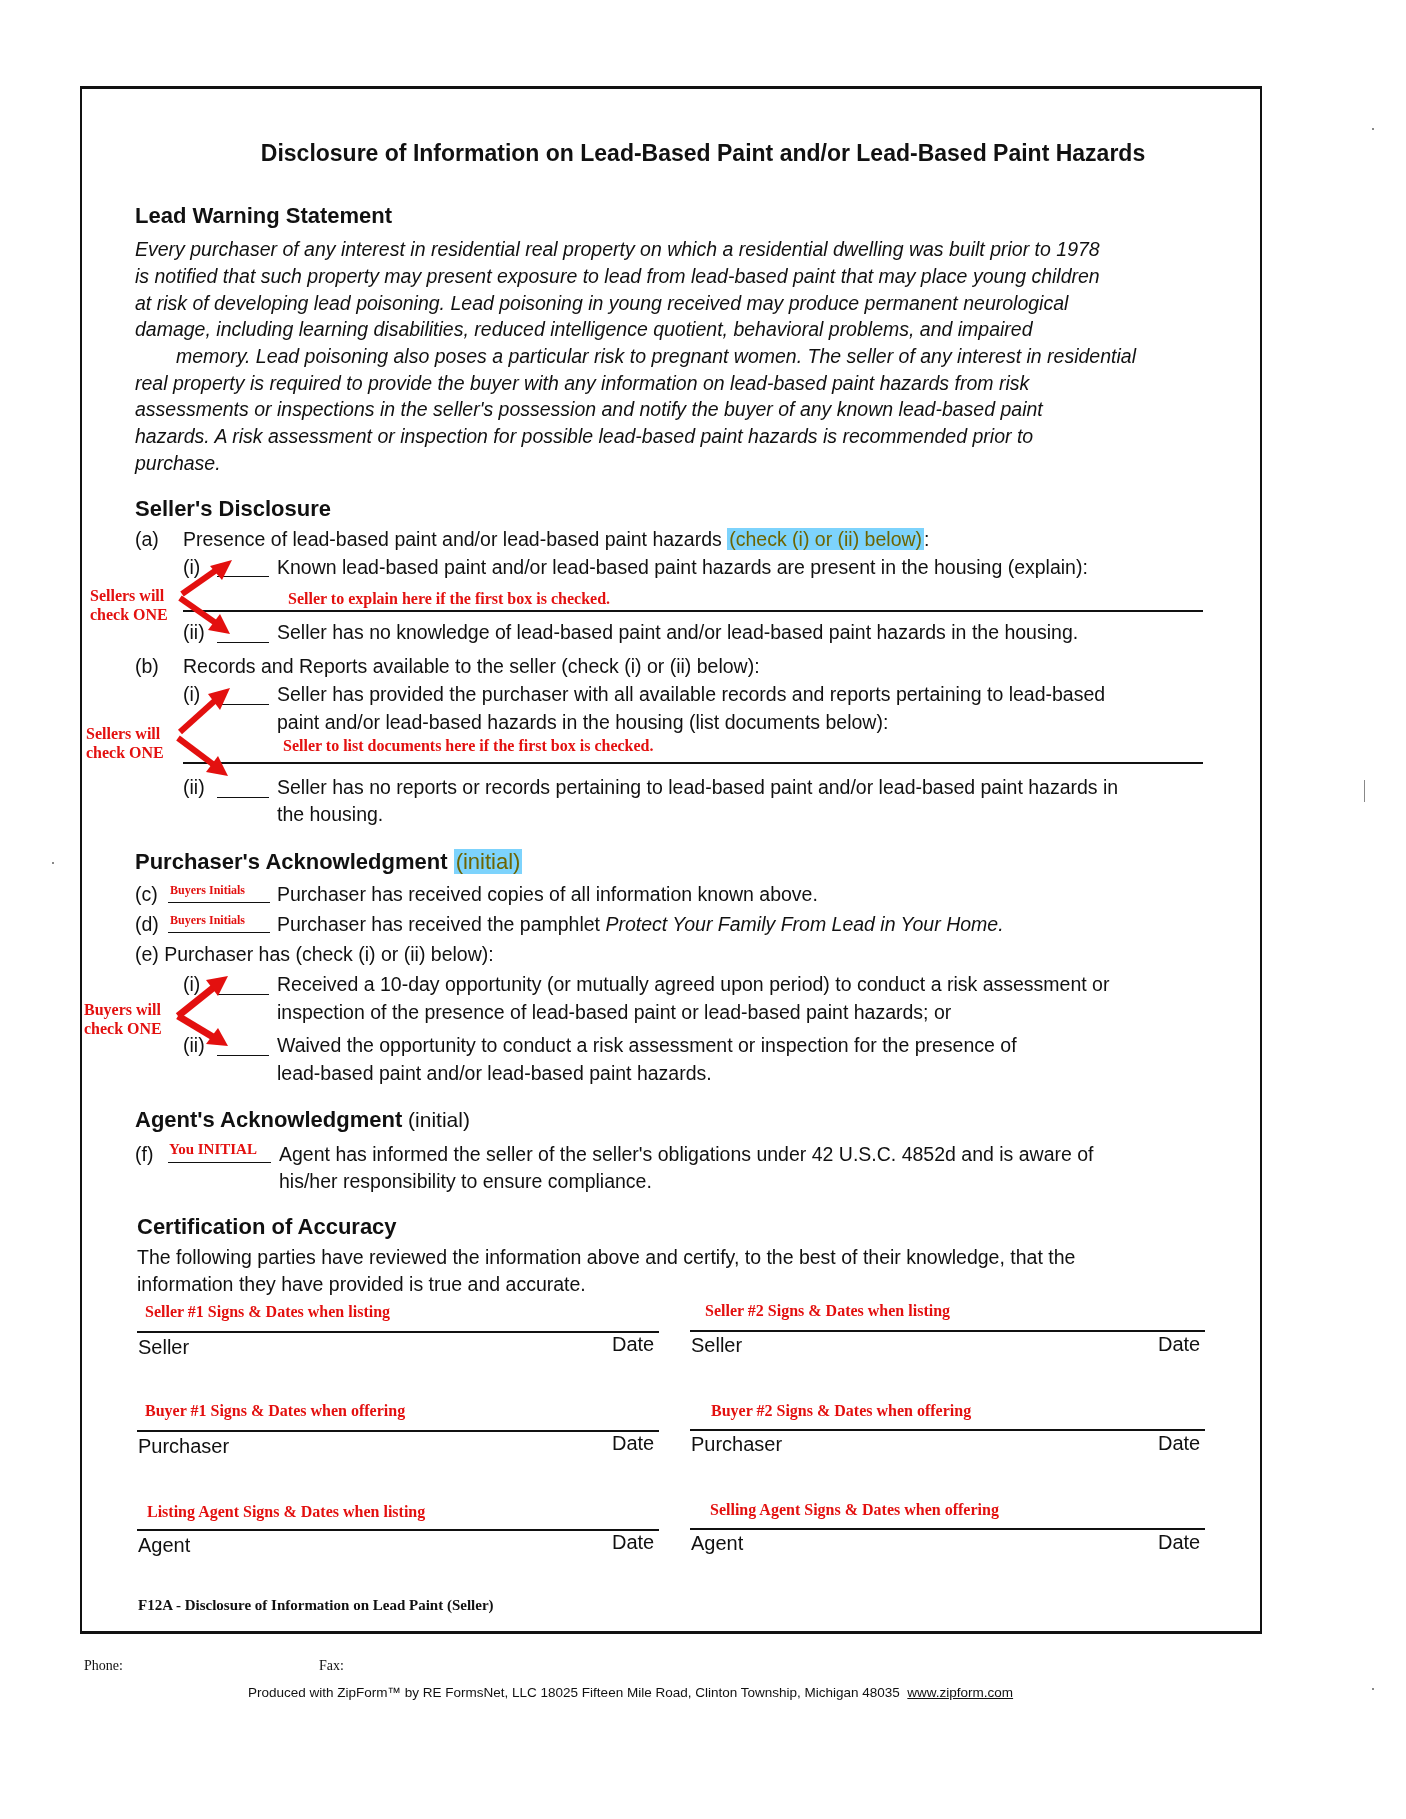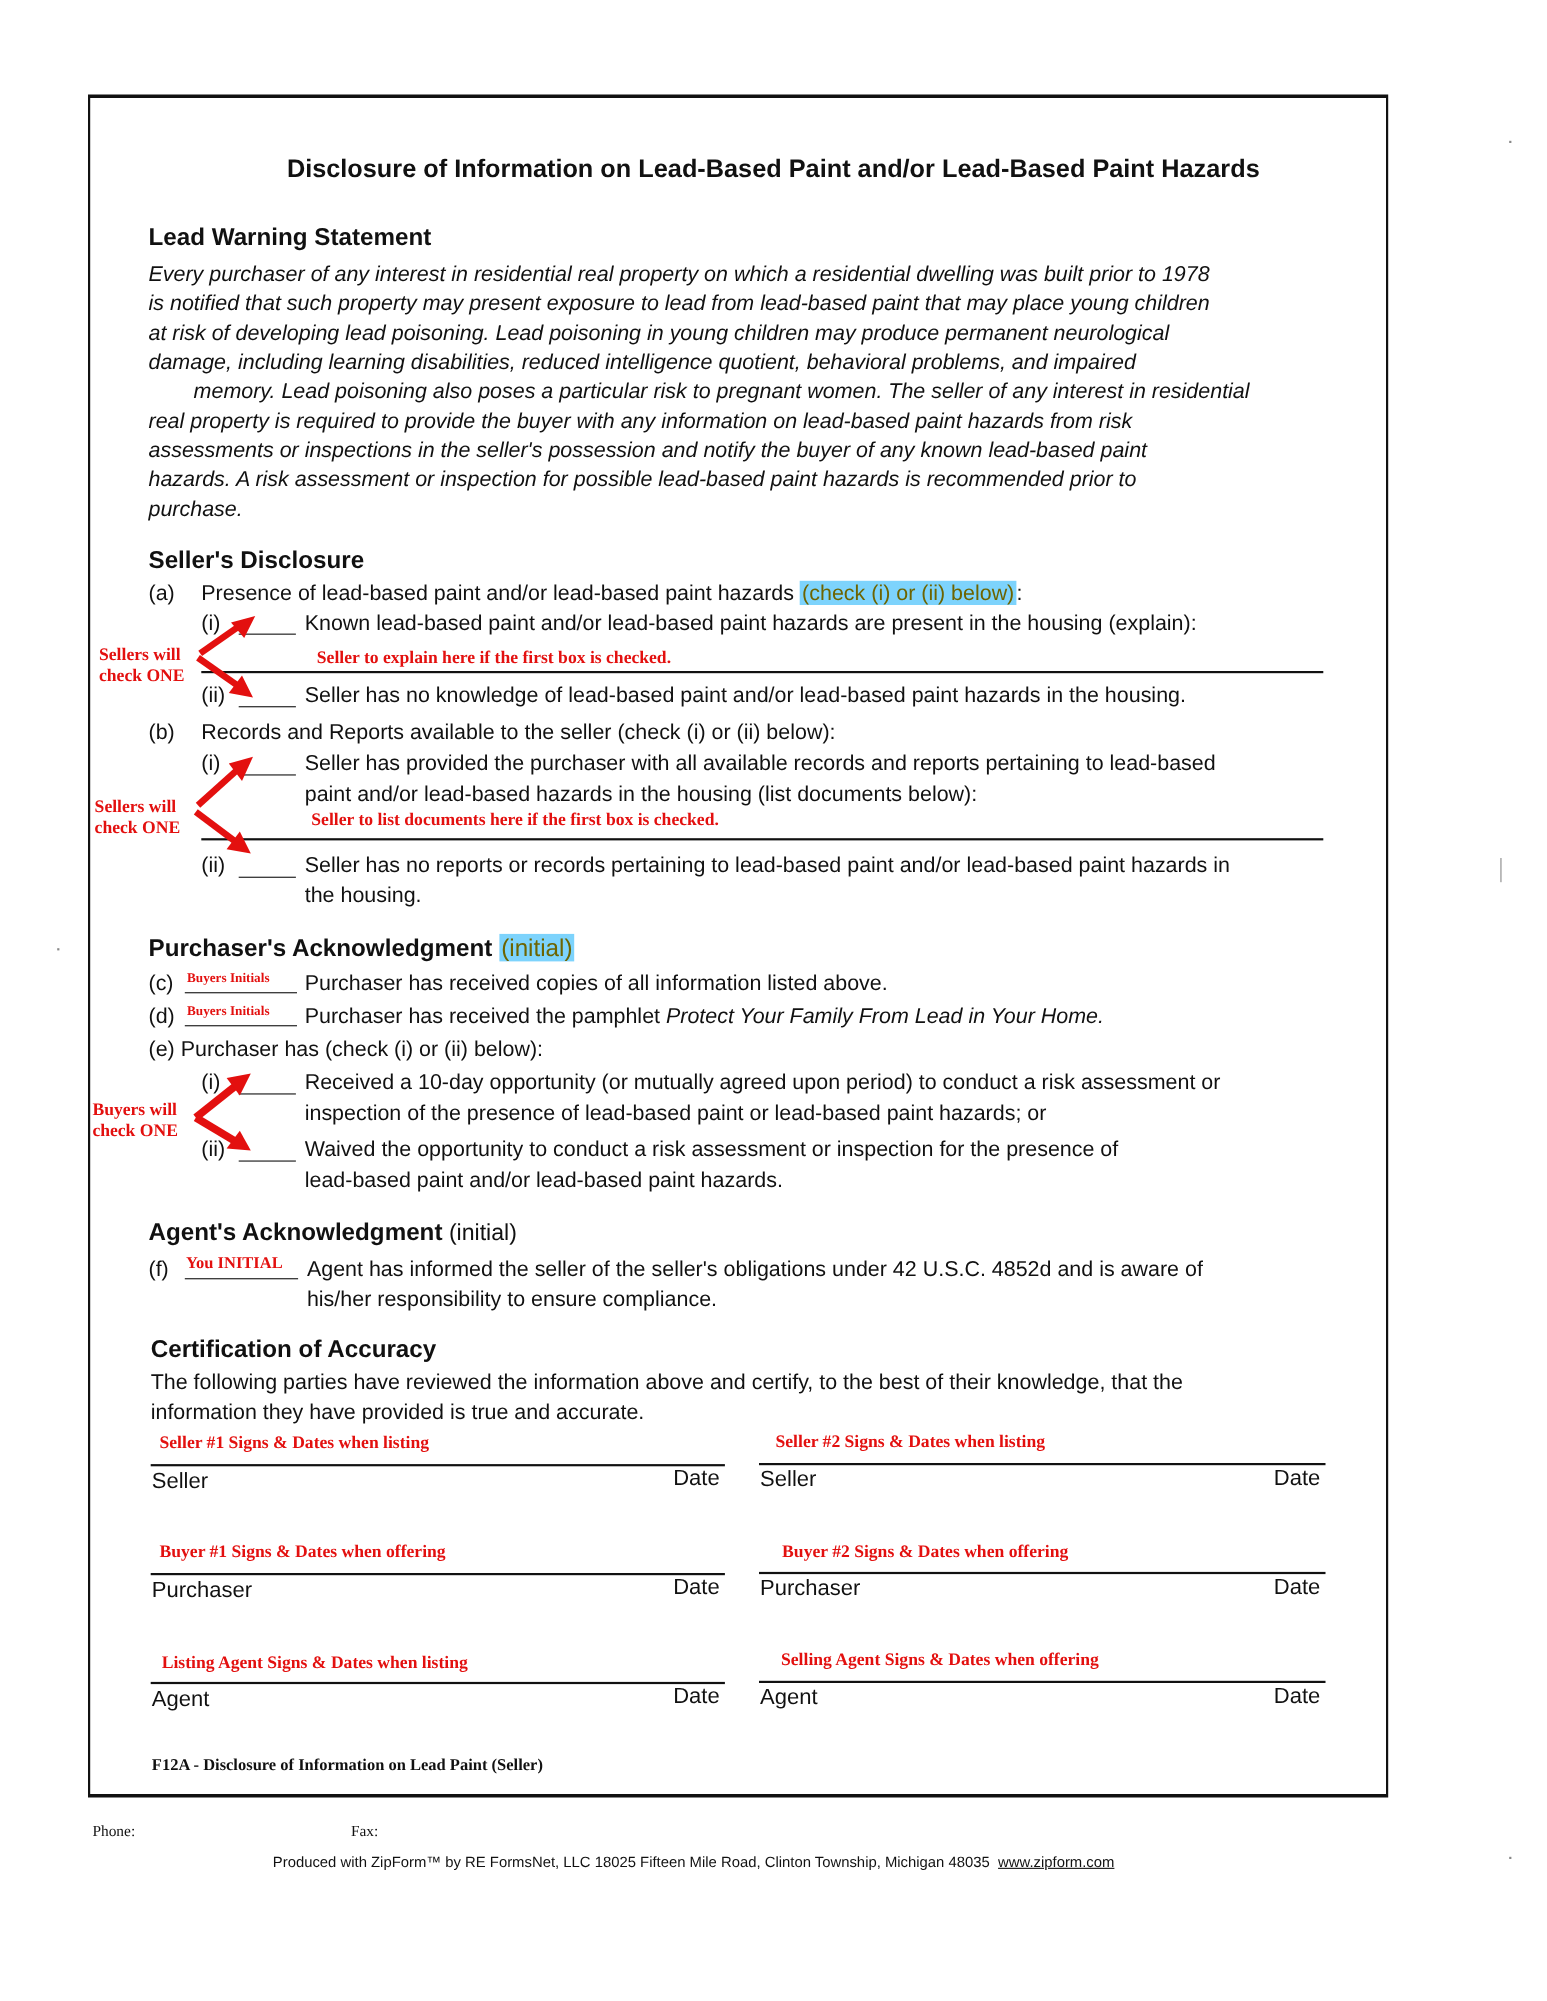--- a/index.html
+++ b/index.html
@@ -27,21 +27,21 @@
 <body>
 
 <div class="frame"></div>
 
 <div class="abs title">Disclosure of Information on Lead-Based Paint and/or Lead-Based Paint Hazards</div>
 
 <div class="abs h2" style="left:135px; top:203px;">Lead Warning Statement</div>
 <div>
   <div class="para" style="top:236px;">Every purchaser of any interest in residential real property on which a residential dwelling was built prior to 1978</div>
   <div class="para" style="top:263px;">is notified that such property may present exposure to lead from lead-based paint that may place young children</div>
-  <div class="para" style="top:290px;">at risk of developing lead poisoning. Lead poisoning in young children may produce permanent neurological</div>
+  <div class="para" style="top:290px;">at risk of developing lead poisoning. Lead poisoning in young received may produce permanent neurological</div>
   <div class="para" style="top:316px;">damage, including learning disabilities, reduced intelligence quotient, behavioral problems, and impaired</div>
   <div class="para" style="top:343px;margin-left:41px;">memory. Lead poisoning also poses a particular risk to pregnant women. The seller of any interest in residential</div>
   <div class="para" style="top:370px;">real property is required to provide the buyer with any information on lead-based paint hazards from risk</div>
   <div class="para" style="top:396px;">assessments or inspections in the seller's possession and notify the buyer of any known lead-based paint</div>
   <div class="para" style="top:423px;">hazards. A risk assessment or inspection for possible lead-based paint hazards is recommended prior to</div>
   <div class="para" style="top:450px;">purchase.</div>
 </div>
 
 <div class="abs h2" style="left:135px; top:496px;">Seller's Disclosure</div>
 
@@ -101,21 +101,21 @@
 
 <div class="abs h2" style="left:135px; top:849px;">
   <span>Purchaser's Acknowledgment</span>
   <span class="hl" style="font-weight:normal;">(initial)</span>
 </div>
 
 <div class="abs body" style="left:135px; top:883px;">(c)</div>
 <div class="abs" style="left:168px; top:880px; width:102px; border-bottom:1.5px solid #111; height:22px;">
   <span class="red" style="font-size:12px; margin-left:2px;">Buyers Initials</span>
 </div>
-<div class="abs body" style="left:277px; top:883px;">Purchaser has received copies of all information listed above.</div>
+<div class="abs body" style="left:277px; top:883px;">Purchaser has received copies of all information known above.</div>
 
 <div class="abs body" style="left:135px; top:913px;">(d)</div>
 <div class="abs" style="left:168px; top:910px; width:102px; border-bottom:1.5px solid #111; height:22px;">
   <span class="red" style="font-size:12px; margin-left:2px;">Buyers Initials</span>
 </div>
 <div class="abs body" style="left:277px; top:913px;">
   <span>Purchaser has received the pamphlet </span><span class="ital">Protect Your Family From Lead in Your Home.</span>
 </div>
 
 <div class="abs body" style="left:135px; top:943px;">(e) Purchaser has (check (i) or (ii) below):</div>

